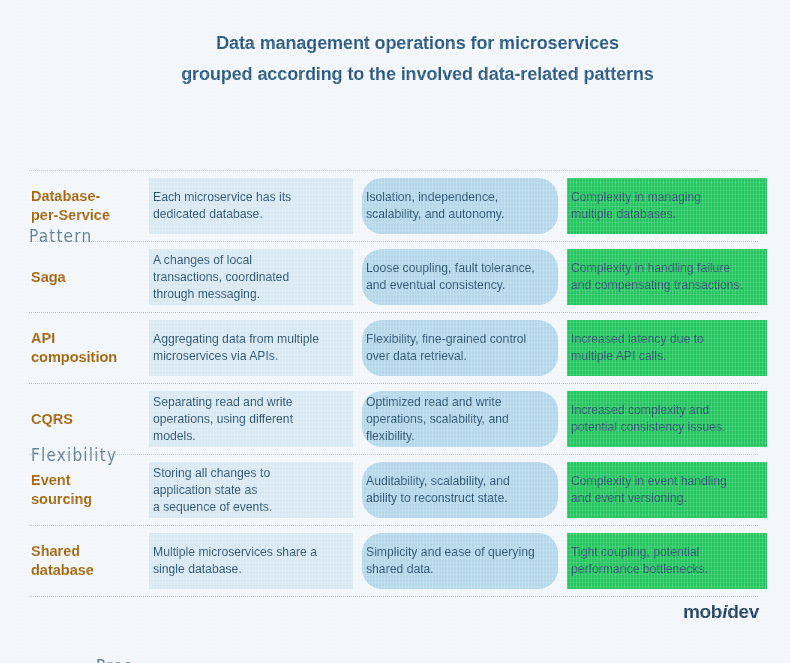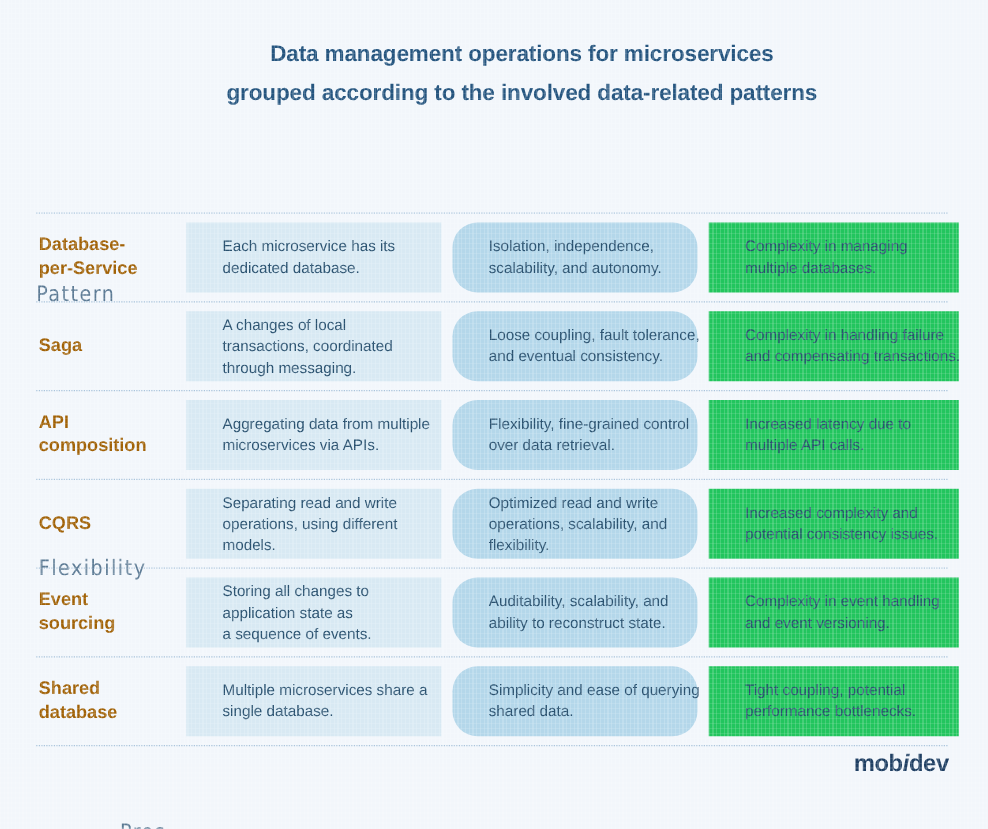--- a/index.html
+++ b/index.html
@@ -104,21 +104,21 @@
     font-size: 14.5px;
     font-weight: bold;
     line-height: 19px;
     padding-left: 2px;
     box-sizing: border-box;
   }
   .data-cell {
     display: flex;
     align-items: center;
     box-sizing: border-box;
-    padding: 0 29px;
+    padding: 0 4px;
     margin: 7px 0;
     color: #2a5270;
     font-size: 12.2px;
     line-height: 17px;
   }
   .data-cell.desc { background: #d8e9f3; }
   .data-cell.pros { background: #b4d7ea; border-radius: 20px; }
   .data-cell.cons { background: #22c55e; }
 
   .cell-lines span { display: block; white-space: nowrap; }

